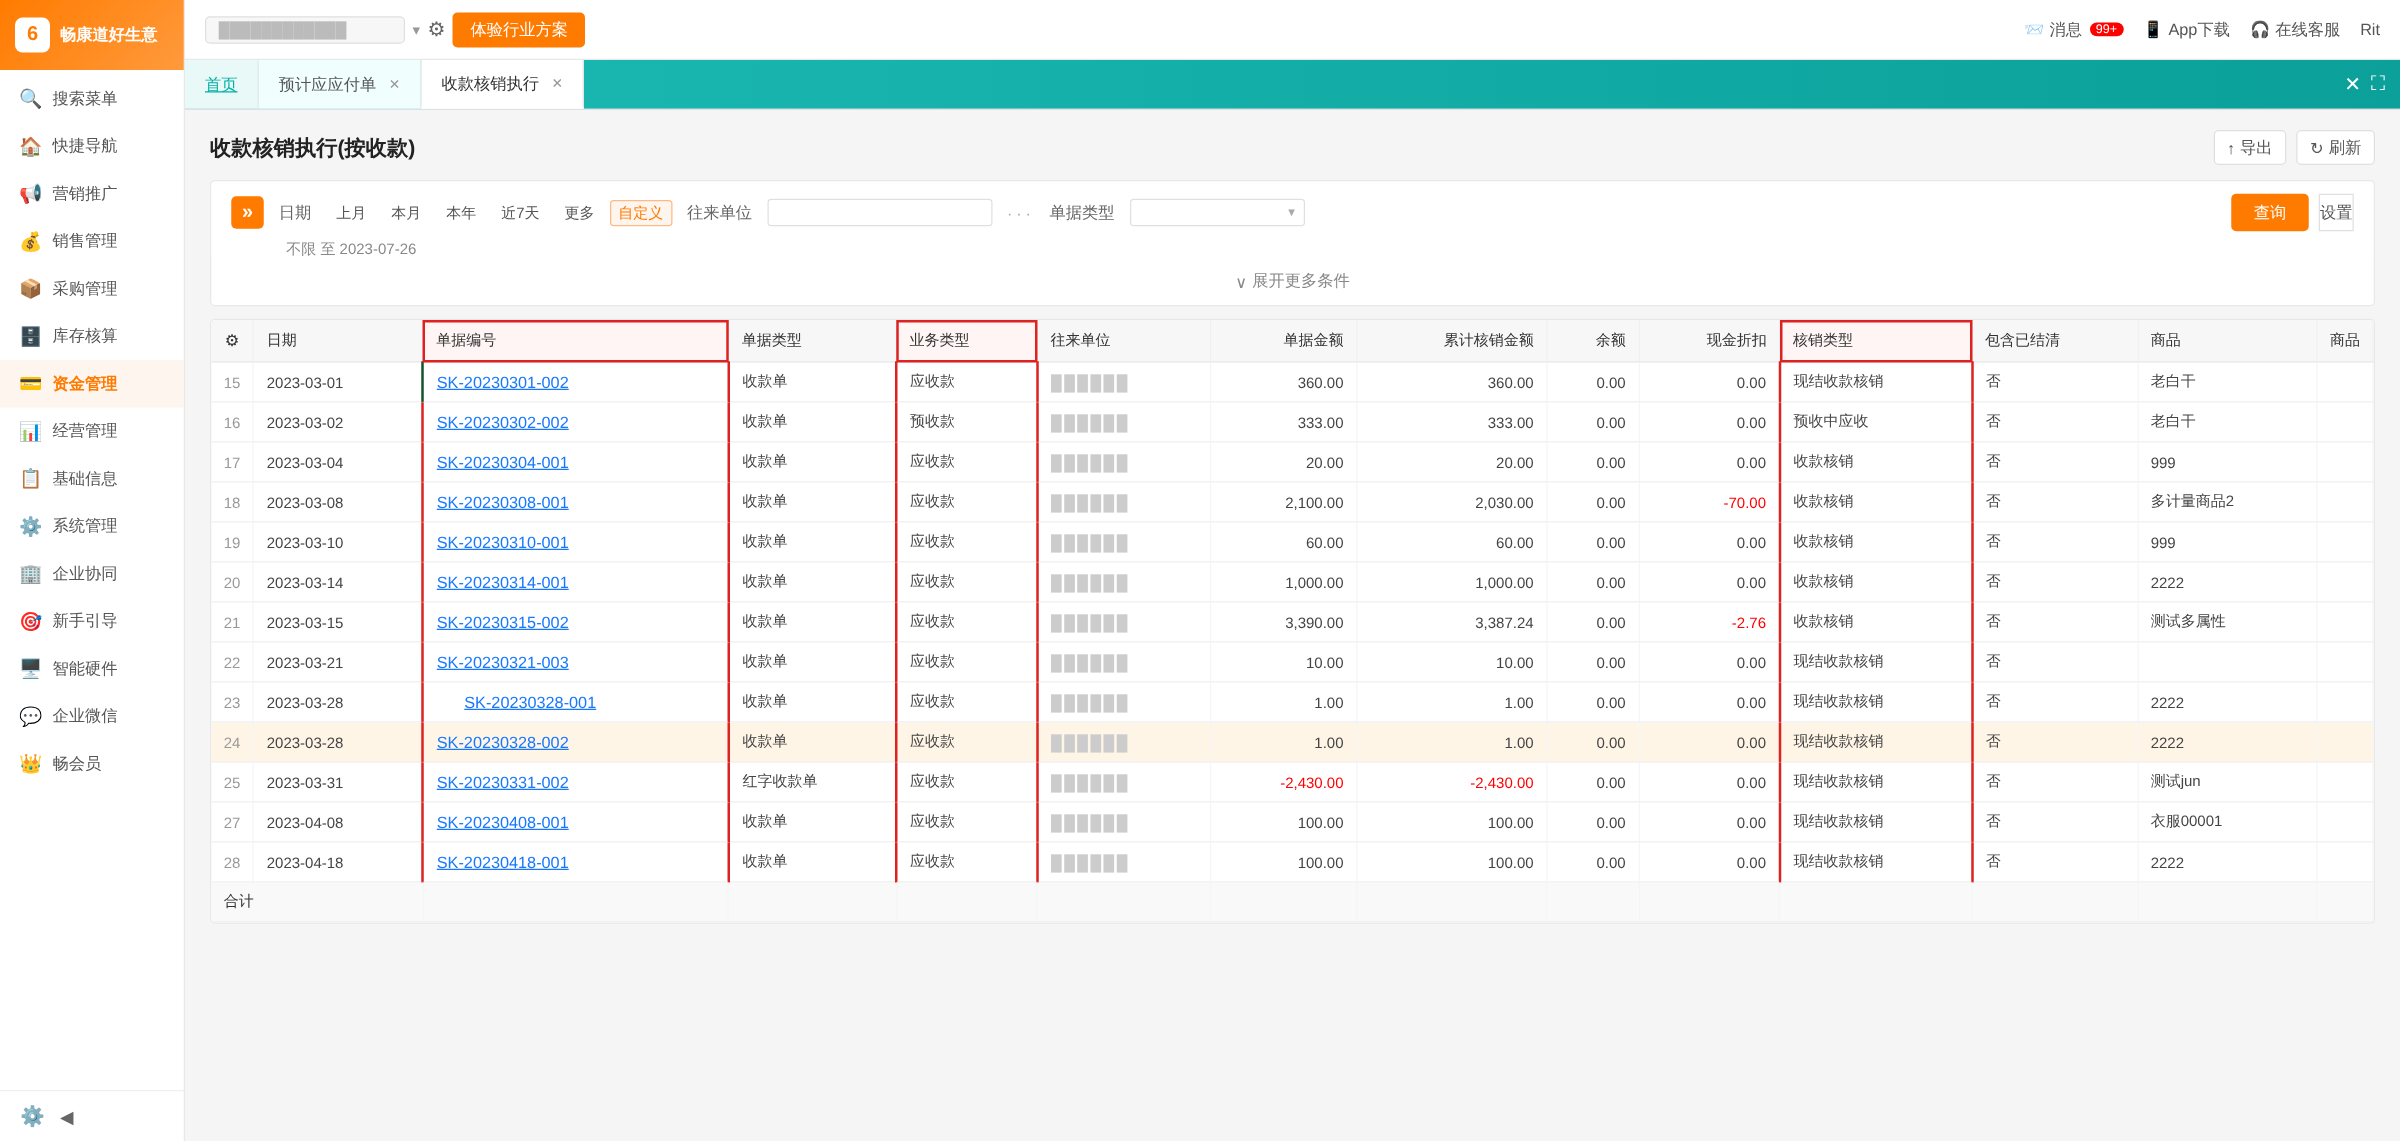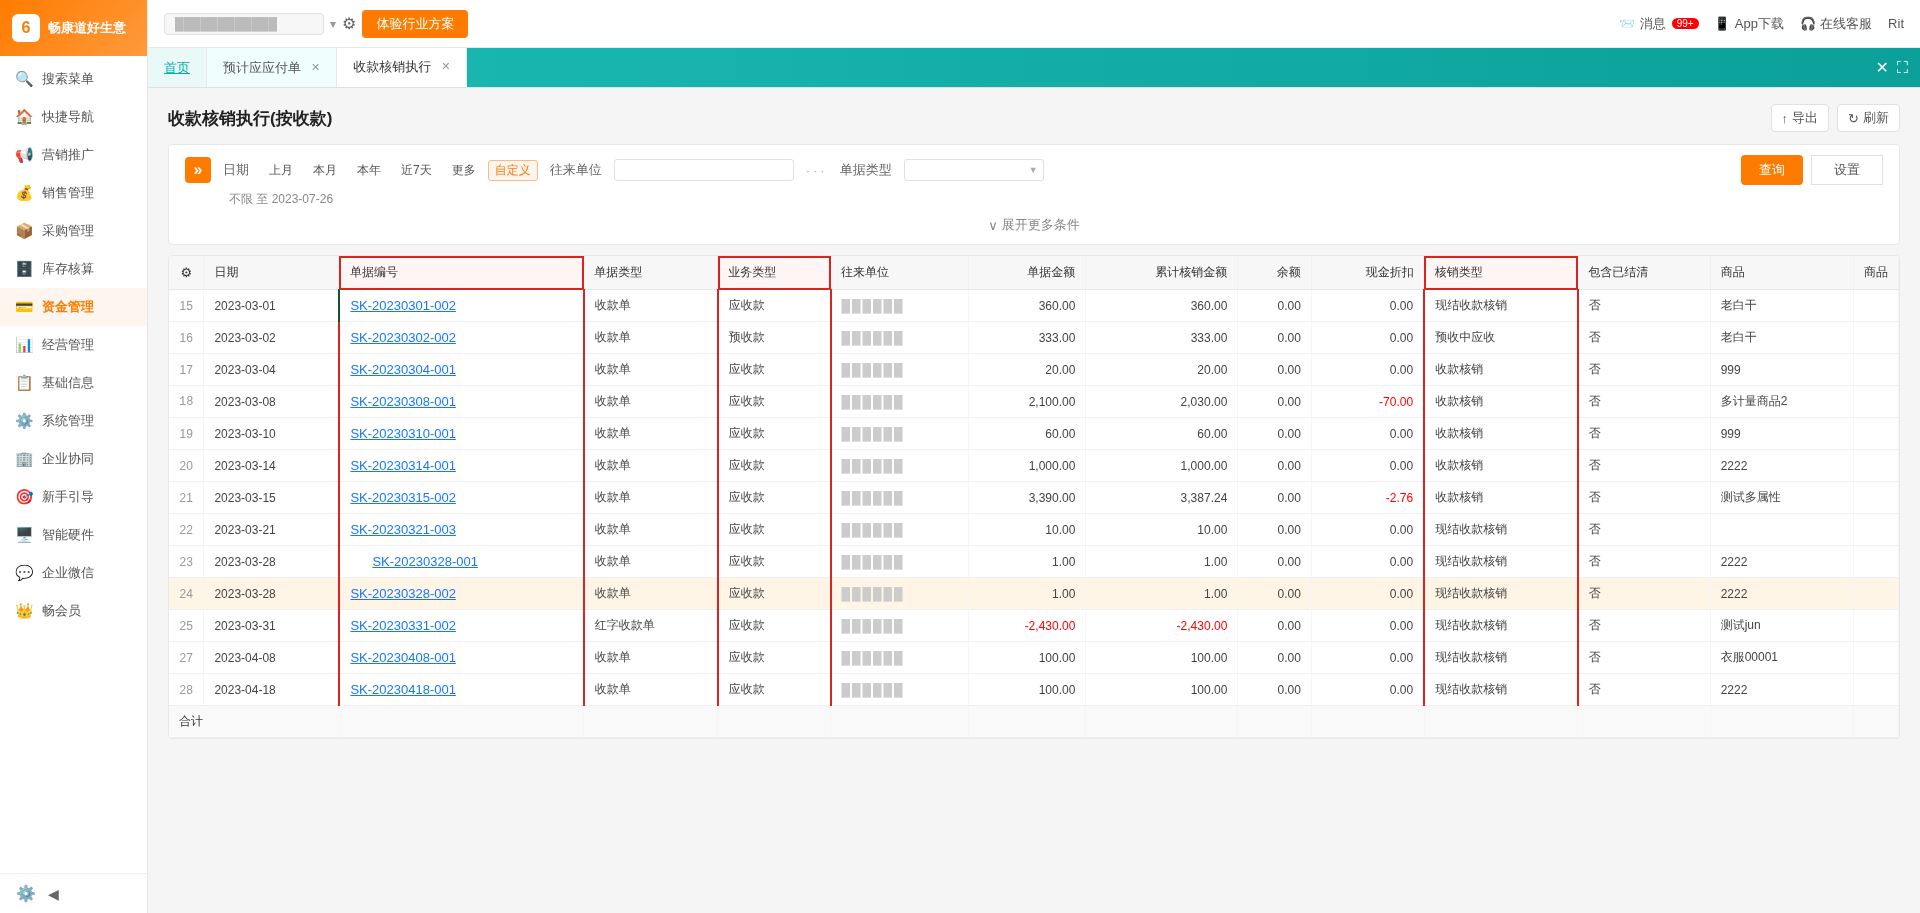--- a/index.html
+++ b/index.html
@@ -146,21 +146,21 @@
     .filter-select-wrap::after {
       content: '▼'; position: absolute; right: 6px; top: 50%; transform: translateY(-50%);
       font-size: 9px; color: #aaa; pointer-events: none;
     }
     .query-btn {
       background: #ff7b00; color: #fff; border: none;
       padding: 5px 18px; border-radius: 4px; cursor: pointer; font-size: 13px;
     }
     .settings-btn {
       background: #fff; color: #555; border: 1px solid #e0e0e0;
-      padding: 5px 22px; border-radius: 0; cursor: pointer; font-size: 13px;
+      padding: 5px 0; border-radius: 0; cursor: pointer; font-size: 13px;
     }
     .expand-more {
       display: flex; align-items: center; justify-content: center;
       gap: 4px; color: #888; font-size: 12px; cursor: pointer; margin-top: 4px;
     }
 
     
     .table-container {
       background: #fff; border-radius: 4px;
       border: 1px solid #e8e8e8; overflow: auto;
@@ -428,21 +428,21 @@
     <td style="text-align:right; ">20.00</td>
     <td style="text-align:right; ">20.00</td>
     <td style="text-align:right;">0.00</td>
     <td style="text-align:right; ">0.00</td>
     <td style="border-left: 2px solid #dd2222; border-right: 2px solid #dd2222;">收款核销</td>
     <td>否</td>
     <td>999</td>
     <td style="width:40px;"></td>
   </tr>
             <tr>
-    <td style="text-align:center; color:#999;font-family:Liberation Mono, monospace;">18</td>
+    <td style="text-align:center; color:#999;">18</td>
     <td>2023-03-08</td>
     <td style="border-left: 2px solid #dd2222; border-right: 2px solid #dd2222;"><span class="link">SK-20230308-001</span></td>
     <td>收款单</td>
     <td style="border-left: 2px solid #dd2222; border-right: 2px solid #dd2222;">应收款</td>
     <td style="color:#ccc; letter-spacing:2px;">██████</td>
     <td style="text-align:right; ">2,100.00</td>
     <td style="text-align:right; ">2,030.00</td>
     <td style="text-align:right;">0.00</td>
     <td style="text-align:right; color:#f00;">-70.00</td>
     <td style="border-left: 2px solid #dd2222; border-right: 2px solid #dd2222;">收款核销</td>

